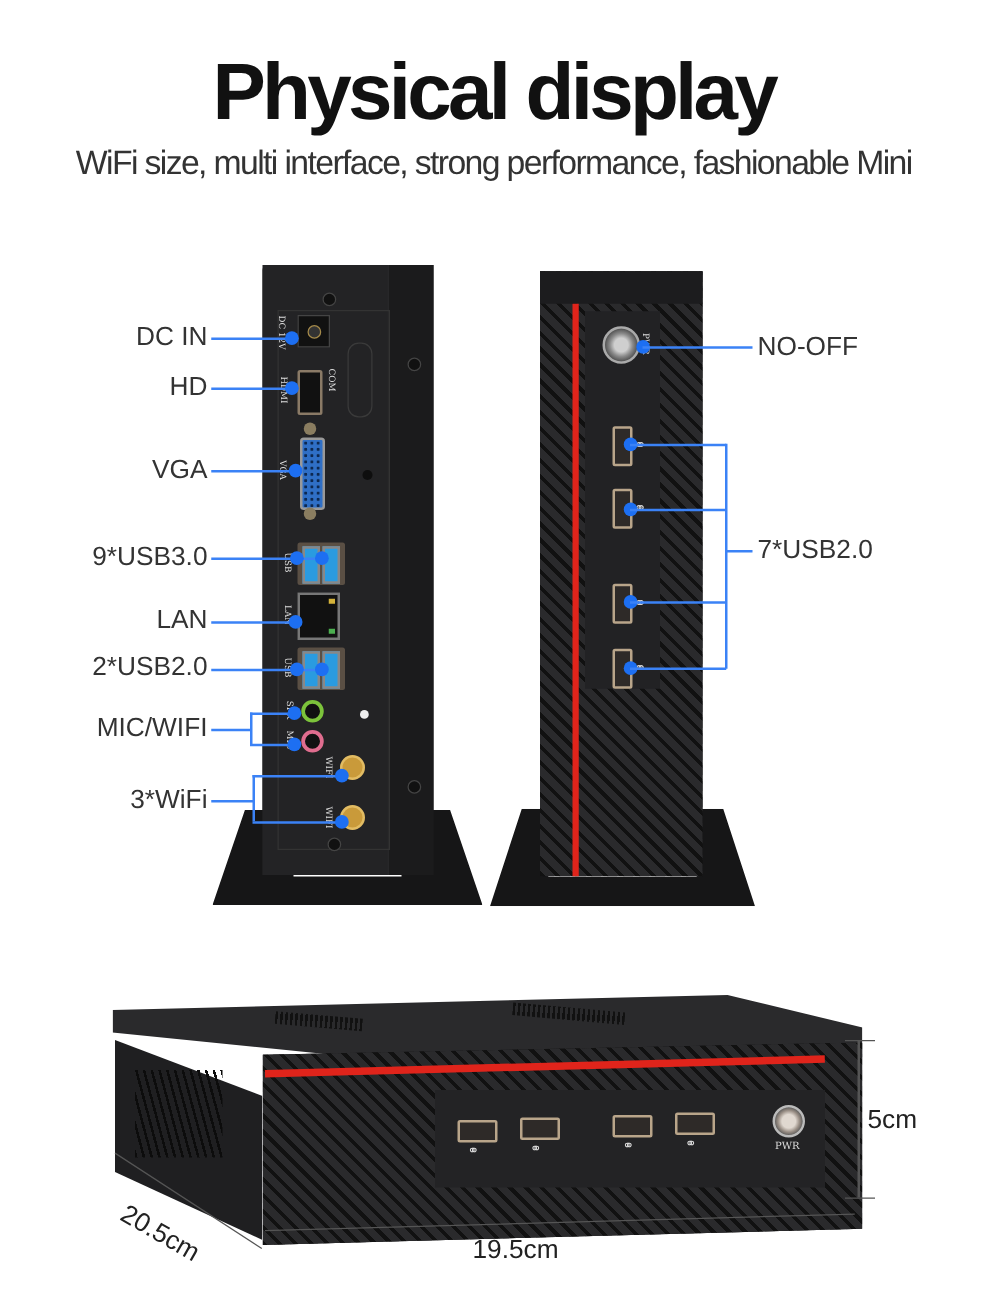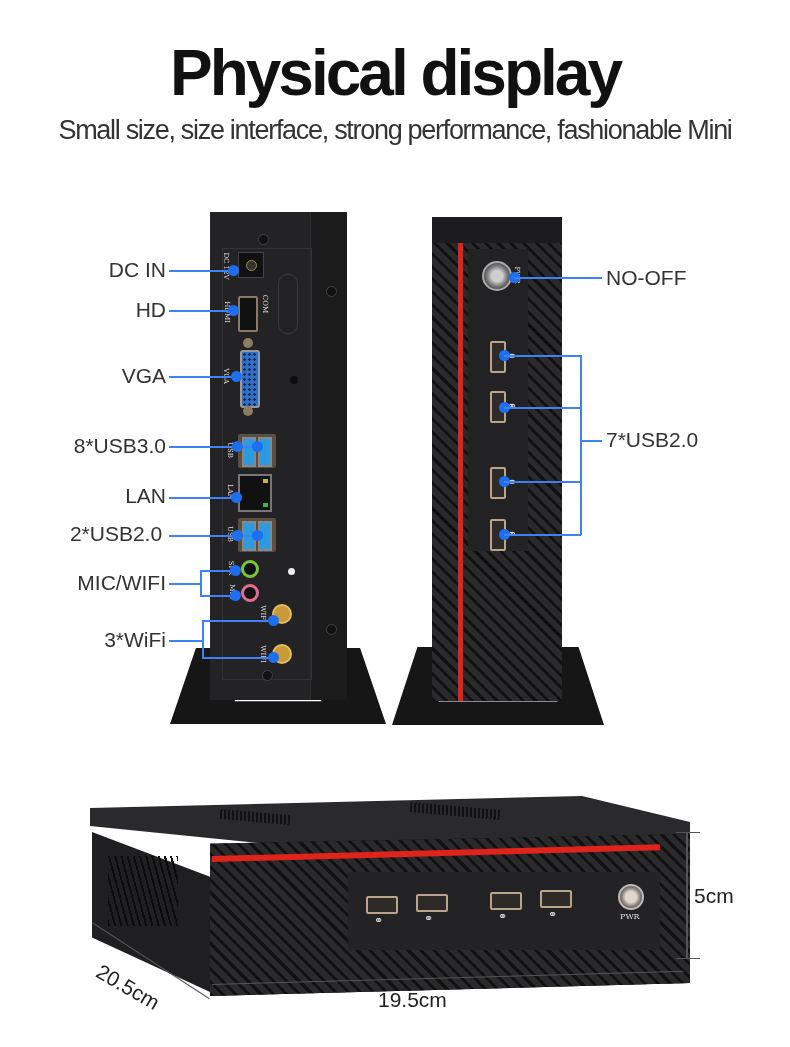--- a/index.html
+++ b/index.html
@@ -17,21 +17,21 @@
   .port-usb2{background:#2e2a28;border:2px solid #b9a58a;border-radius:2px;}
   .vent{background-image:repeating-linear-gradient(45deg,#111 0 3px,#2a2a2c 3px 9px),repeating-linear-gradient(-45deg,transparent 0 3px,rgba(0,0,0,.5) 3px 9px);}
   .stand{background:#161617;}
   .tiny{font-size:7px;color:#ddd;font-family:"DejaVu Serif",serif;}
   .dim{font-size:21px;color:#222;}
 </style>
 </head>
 <body>
 
 <div class="abs title">Physical display</div>
-<div class="abs subtitle">Small size, size interface, strong performance, fashionable Mini</div>
+<div class="abs subtitle">WiFi size, multi interface, strong performance, fashionable Mini</div>
 
 <div class="abs" style="left:170px;top:212px;width:216px;height:512px;">
 
   <div class="abs stand" style="left:0;top:436px;width:216px;height:76px;clip-path:polygon(12% 0,30% 0,30% 70%,70% 70%,70% 0,88% 0,100% 100%,0 100%);"></div>
 
   <div class="abs case" style="left:40px;top:0;width:136px;height:488px;border-radius:4px 4px 0 0;">
     <div class="abs" style="left:0;top:0;width:100px;height:488px;background:#232325;"></div>
     <div class="abs" style="left:100px;top:0;width:36px;height:488px;background:#1b1b1c;border-left:1px solid #2c2c2e;"></div>
     <div class="abs" style="left:12px;top:36px;width:88px;height:430px;border:1px solid #333;"></div>
 
@@ -93,30 +93,30 @@
 <div class="abs dot" style="left:228px;top:265px;"></div>
 
 <div class="abs lbl r" style="left:60px;width:106px;top:298px;">HD</div>
 <div class="abs line" style="left:169px;top:310px;width:64px;"></div>
 <div class="abs dot" style="left:228px;top:305px;"></div>
 
 <div class="abs lbl r" style="left:60px;width:106px;top:364px;">VGA</div>
 <div class="abs line" style="left:169px;top:376px;width:66px;"></div>
 <div class="abs dot" style="left:231px;top:371px;"></div>
 
-<div class="abs lbl r" style="left:30px;width:136px;top:434px;">8*USB3.0</div>
+<div class="abs lbl r" style="left:30px;width:136px;top:434px;">9*USB3.0</div>
 <div class="abs line" style="left:169px;top:446px;width:90px;"></div>
 <div class="abs dot" style="left:232px;top:441px;"></div>
 <div class="abs dot" style="left:252px;top:441px;"></div>
 
 <div class="abs lbl r" style="left:60px;width:106px;top:484px;">LAN</div>
 <div class="abs line" style="left:169px;top:497px;width:66px;"></div>
 <div class="abs dot" style="left:231px;top:492px;"></div>
 
-<div class="abs lbl r" style="left:48px;width:136px;top:522px;text-align:center;">2*USB2.0</div>
+<div class="abs lbl r" style="left:30px;width:136px;top:522px;">2*USB2.0</div>
 <div class="abs line" style="left:169px;top:535px;width:90px;"></div>
 <div class="abs dot" style="left:232px;top:530px;"></div>
 <div class="abs dot" style="left:252px;top:530px;"></div>
 
 <div class="abs lbl r" style="left:30px;width:136px;top:571px;">MIC/WIFI</div>
 <div class="abs line" style="left:169px;top:583px;width:32px;"></div>
 <div class="abs vline" style="left:200px;top:570px;height:26px;"></div>
 <div class="abs line" style="left:200px;top:570px;width:34px;"></div>
 <div class="abs line" style="left:200px;top:595px;width:34px;"></div>
 <div class="abs dot" style="left:230px;top:565px;"></div>

